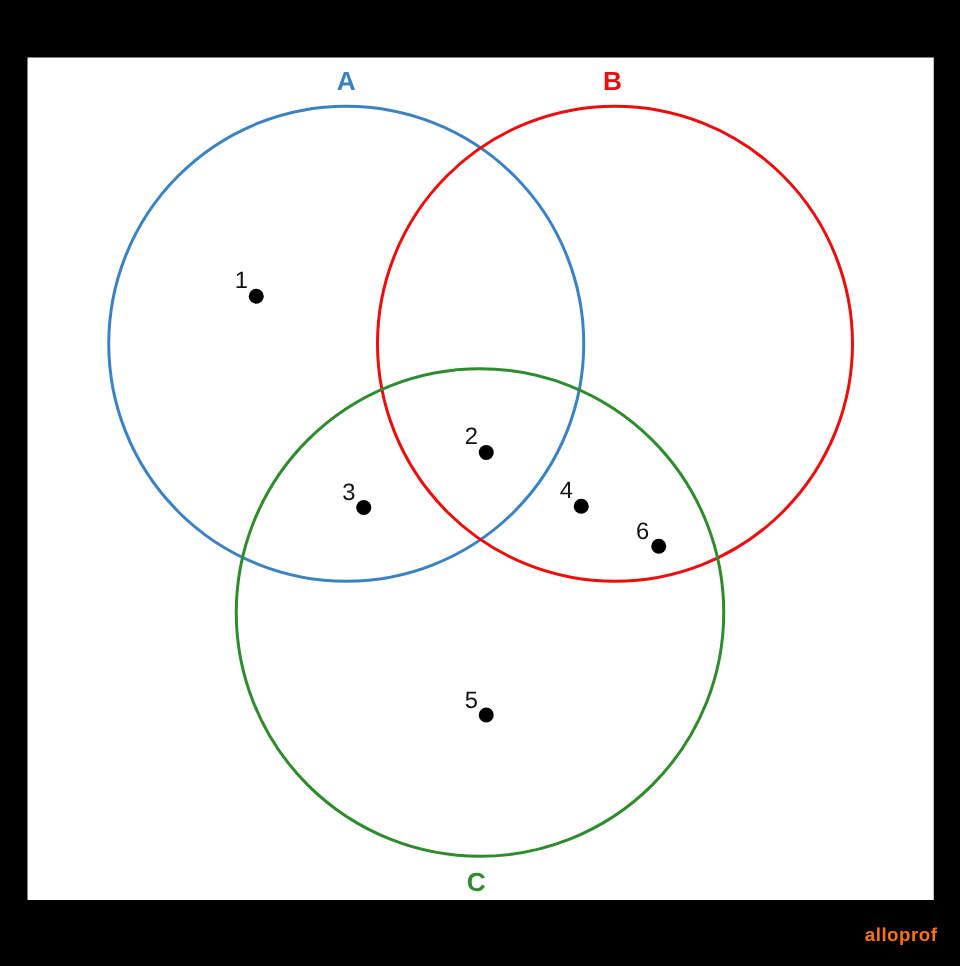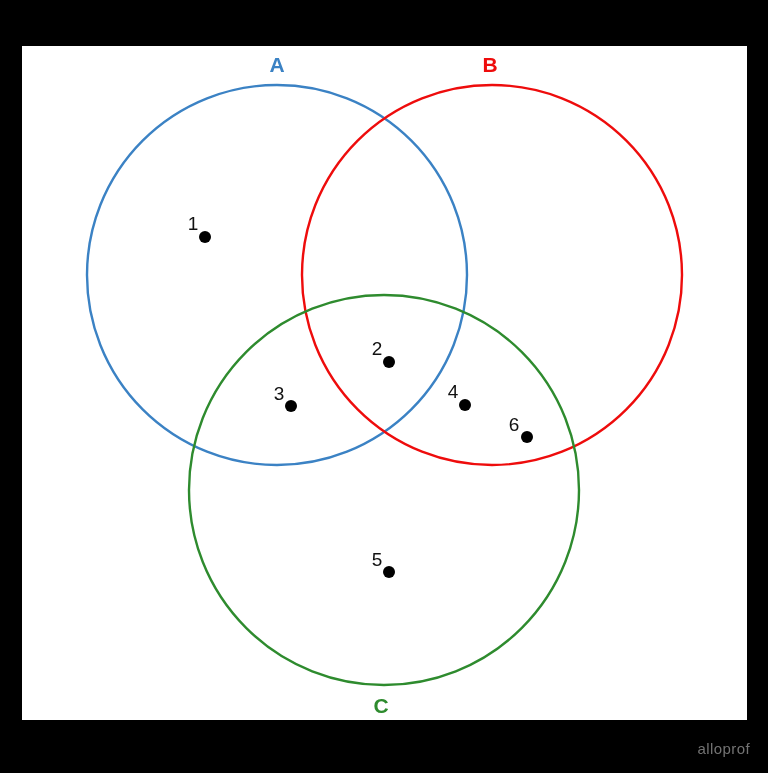--- a/index.html
+++ b/index.html
@@ -85,15 +85,15 @@
         <circle cx="465" cy="405" r="6" fill="#000000"></circle>
         <text x="453" y="398" text-anchor="middle" class="pt-label">4</text>
         <circle cx="389" cy="572" r="6" fill="#000000"></circle>
         <text x="377" y="566" text-anchor="middle" class="pt-label">5</text>
         <circle cx="527" cy="437" r="6" fill="#000000"></circle>
         <text x="514" y="431" text-anchor="middle" class="pt-label">6</text>
       </g>
 
   </svg>
 
-  <div id="watermark" style="color: #737373;">alloprof</div>
+  <div id="watermark" style="color: #f97316; font-weight: bold;">alloprof</div>
 
 </div>
 
 </body></html>

